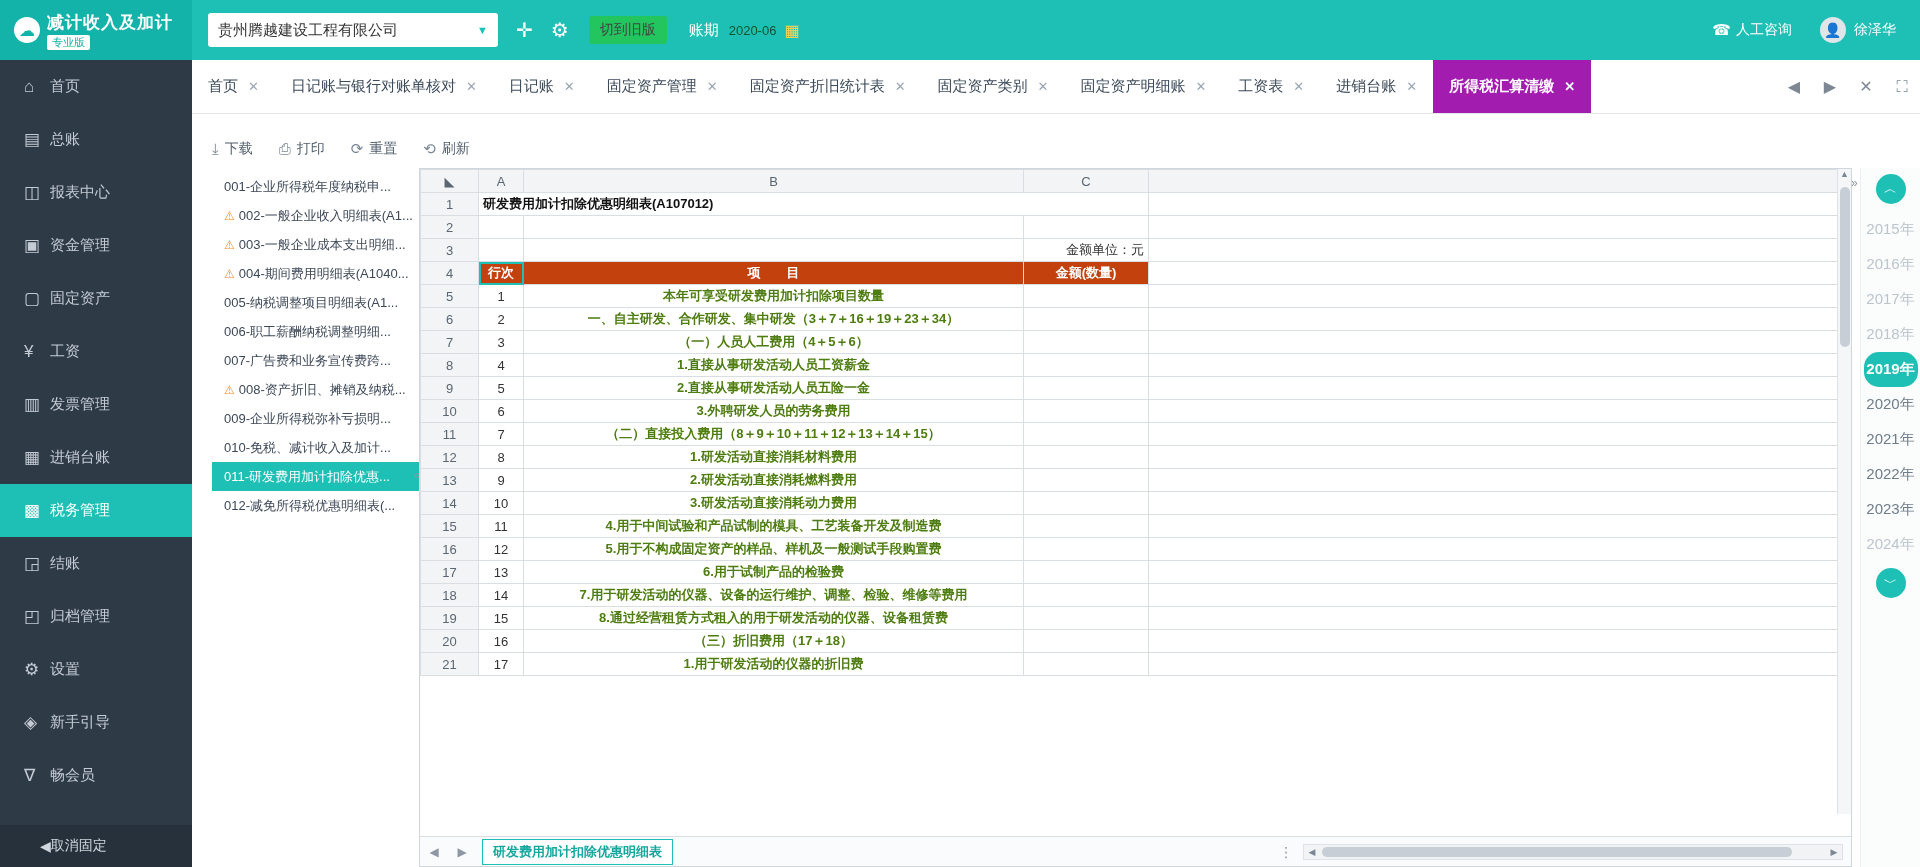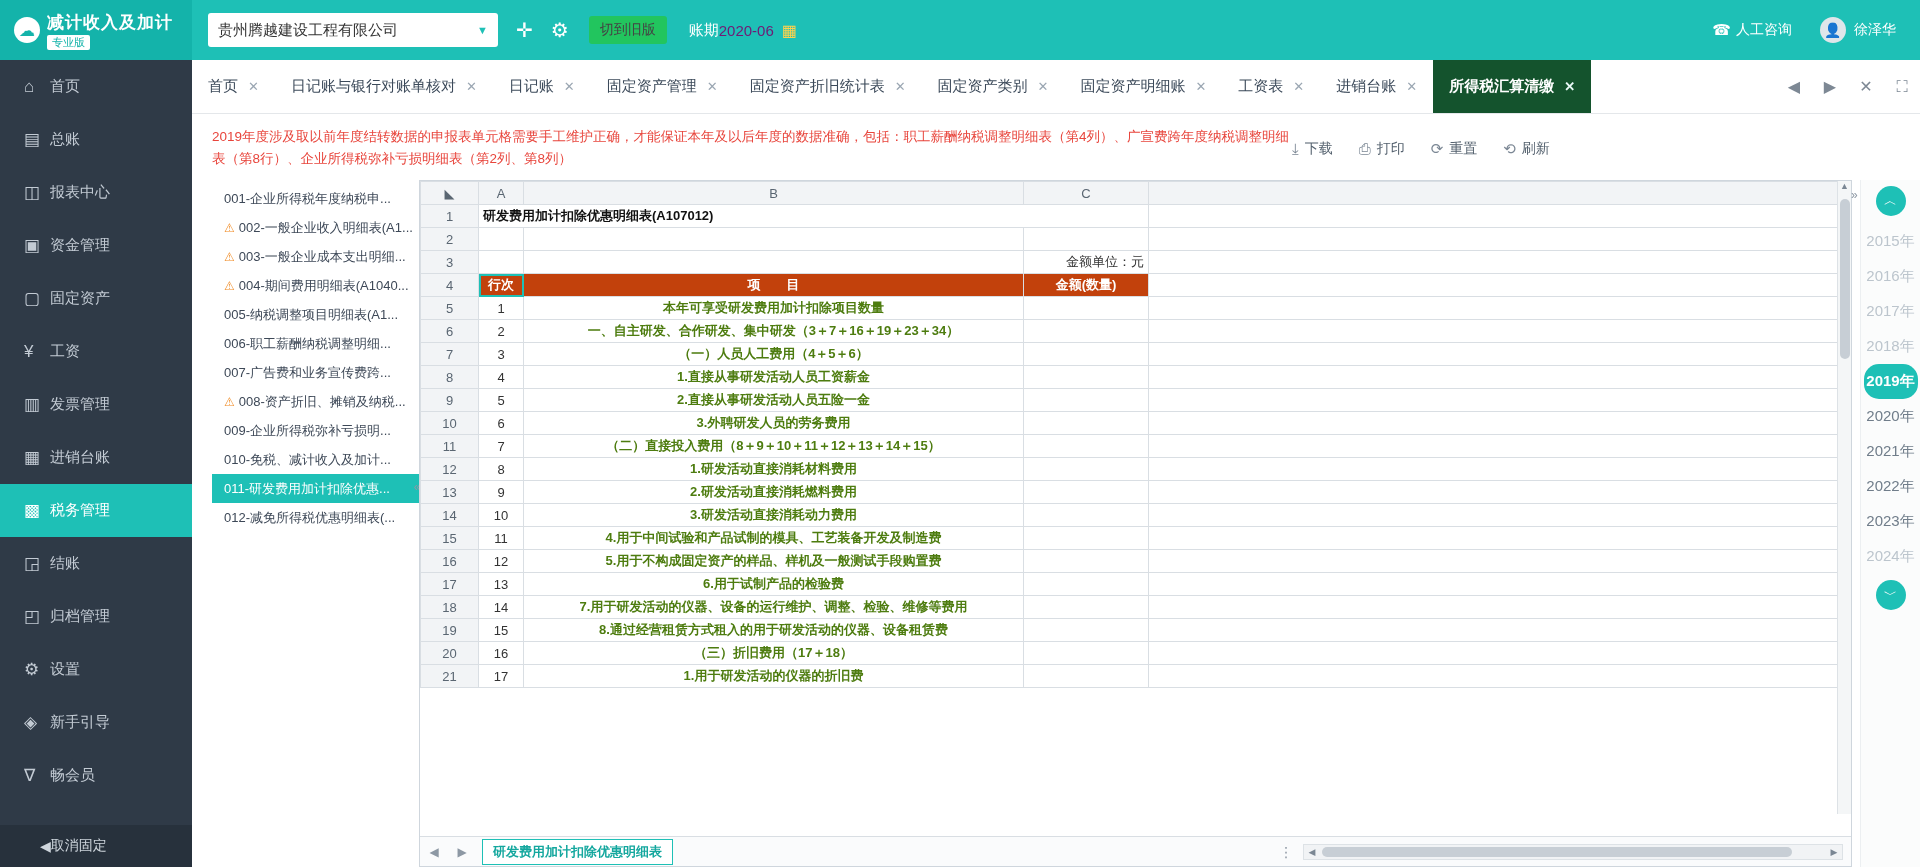--- a/index.html
+++ b/index.html
@@ -22,21 +22,21 @@
   .logo-text { color:#fff; }
   .logo-title { font-size:17px; font-weight:bold; letter-spacing:1px; }
   .logo-sub { font-size:11px; background:#fff; color:#14b3aa; display:inline-block; padding:0 5px; border-radius:2px; margin-top:0;}
   .topbar-mid { flex:1; display:flex; align-items:center; padding-left:16px; }
   .company-select { width:290px; height:34px; background:#fff; border-radius:3px; display:flex;
     align-items:center; padding:0 10px; color:#333; font-size:15px; justify-content:space-between; }
   .company-select .chev { color:#1ec0b6; font-size:11px; }
   .top-icon { color:#fff; font-size:20px; margin-left:18px; cursor:pointer; }
   .switch-old { margin-left:20px; background:#22c55e; color:#444; border-radius:3px; padding:5px 11px; font-size:14px; }
   .period-label { color:#fff; margin-left:22px; font-size:15px; }
-  .period-value { color:#701a75; font-size:15px; }
+  .period-value { color:#14532d; margin-left:10px; font-size:13px; }
   .cal-icon { margin-left:8px; color:#ffd24d; font-size:16px; }
   .topbar-right { display:flex; align-items:center; padding-right:24px; }
   .service { color:#fff; font-size:14px; display:flex; align-items:center; margin-right:28px; }
   .service .q { margin-right:5px; font-size:15px; }
   .avatar { width:26px; height:26px; border-radius:50%; background:#dfe6ea; color:#8a99a3;
     display:flex; align-items:center; justify-content:center; font-size:14px; margin-right:8px; }
   .user-name { color:#fff; font-size:14px; }
 
   
   .body-row { flex:1; display:flex; min-height:0; }
@@ -50,21 +50,21 @@
     display:flex; align-items:center; padding-left:40px; color:#cfd6dd; font-size:14px; }
 
   
   .main { flex:1; display:flex; flex-direction:column; min-width:0; background:#fff; }
 
   
   .tabstrip { height:54px; flex:0 0 54px; display:flex; align-items:stretch; border-bottom:1px solid #e4e7ea; background:#fff; }
   .tabs { flex:1; display:flex; align-items:stretch; overflow:hidden; }
   .tab { display:flex; align-items:center; padding:0 16px; font-size:15px; color:#3c4a5a; cursor:pointer; white-space:nowrap; }
   .tab .x { margin-left:10px; color:#9aa6b2; font-size:13px; }
-  .tab.active { background:#14532d; color:#fff; font-weight:bold; }
+  .tab.active { background:#a21caf; color:#fff; font-weight:bold; }
   .tab.active .x { color:#eafaf8; }
   .tabctrl { width:36px; display:flex; align-items:center; justify-content:center; color:#7d8894; font-size:16px; cursor:pointer; }
 
   
   .notice-row { display:flex; align-items:flex-start; padding:12px 20px 10px 20px; background:#fff; }
   .notice { flex:1; color:#e8453c; font-size:13.5px; line-height:22px; max-width:1080px; }
   .notice-actions { display:flex; align-items:center; gap:26px; padding-top:14px; padding-right:38px; }
   .naction { color:#54616e; font-size:14px; display:flex; align-items:center; cursor:pointer; }
   .naction .ni { margin-right:6px; font-size:15px; color:#7b8794; }
 
@@ -271,21 +271,20 @@
             <span class="x">✕</span>
           </div>
         </div>
         <div class="tabctrl">◀</div>
         <div class="tabctrl">▶</div>
         <div class="tabctrl">✕</div>
         <div class="tabctrl">⛶</div>
       </div>
 
       <div class="notice-row">
-        <div class="notice">2019年度涉及取以前年度结转数据的申报表单元格需要手工维护正确，才能保证本年及以后年度的数据准确，包括：职工薪酬纳税调整明细表（第4列）、广宣费跨年度纳税调整明细表（第8行）、企业所得税弥补亏损明细表（第2列、第8列）</div>
         <div class="notice-actions">
           <div class="naction">
             <span class="ni">⤓</span>
             <span>下载</span>
           </div>
           <div class="naction">
             <span class="ni">⎙</span>
             <span>打印</span>
           </div>
           <div class="naction">

